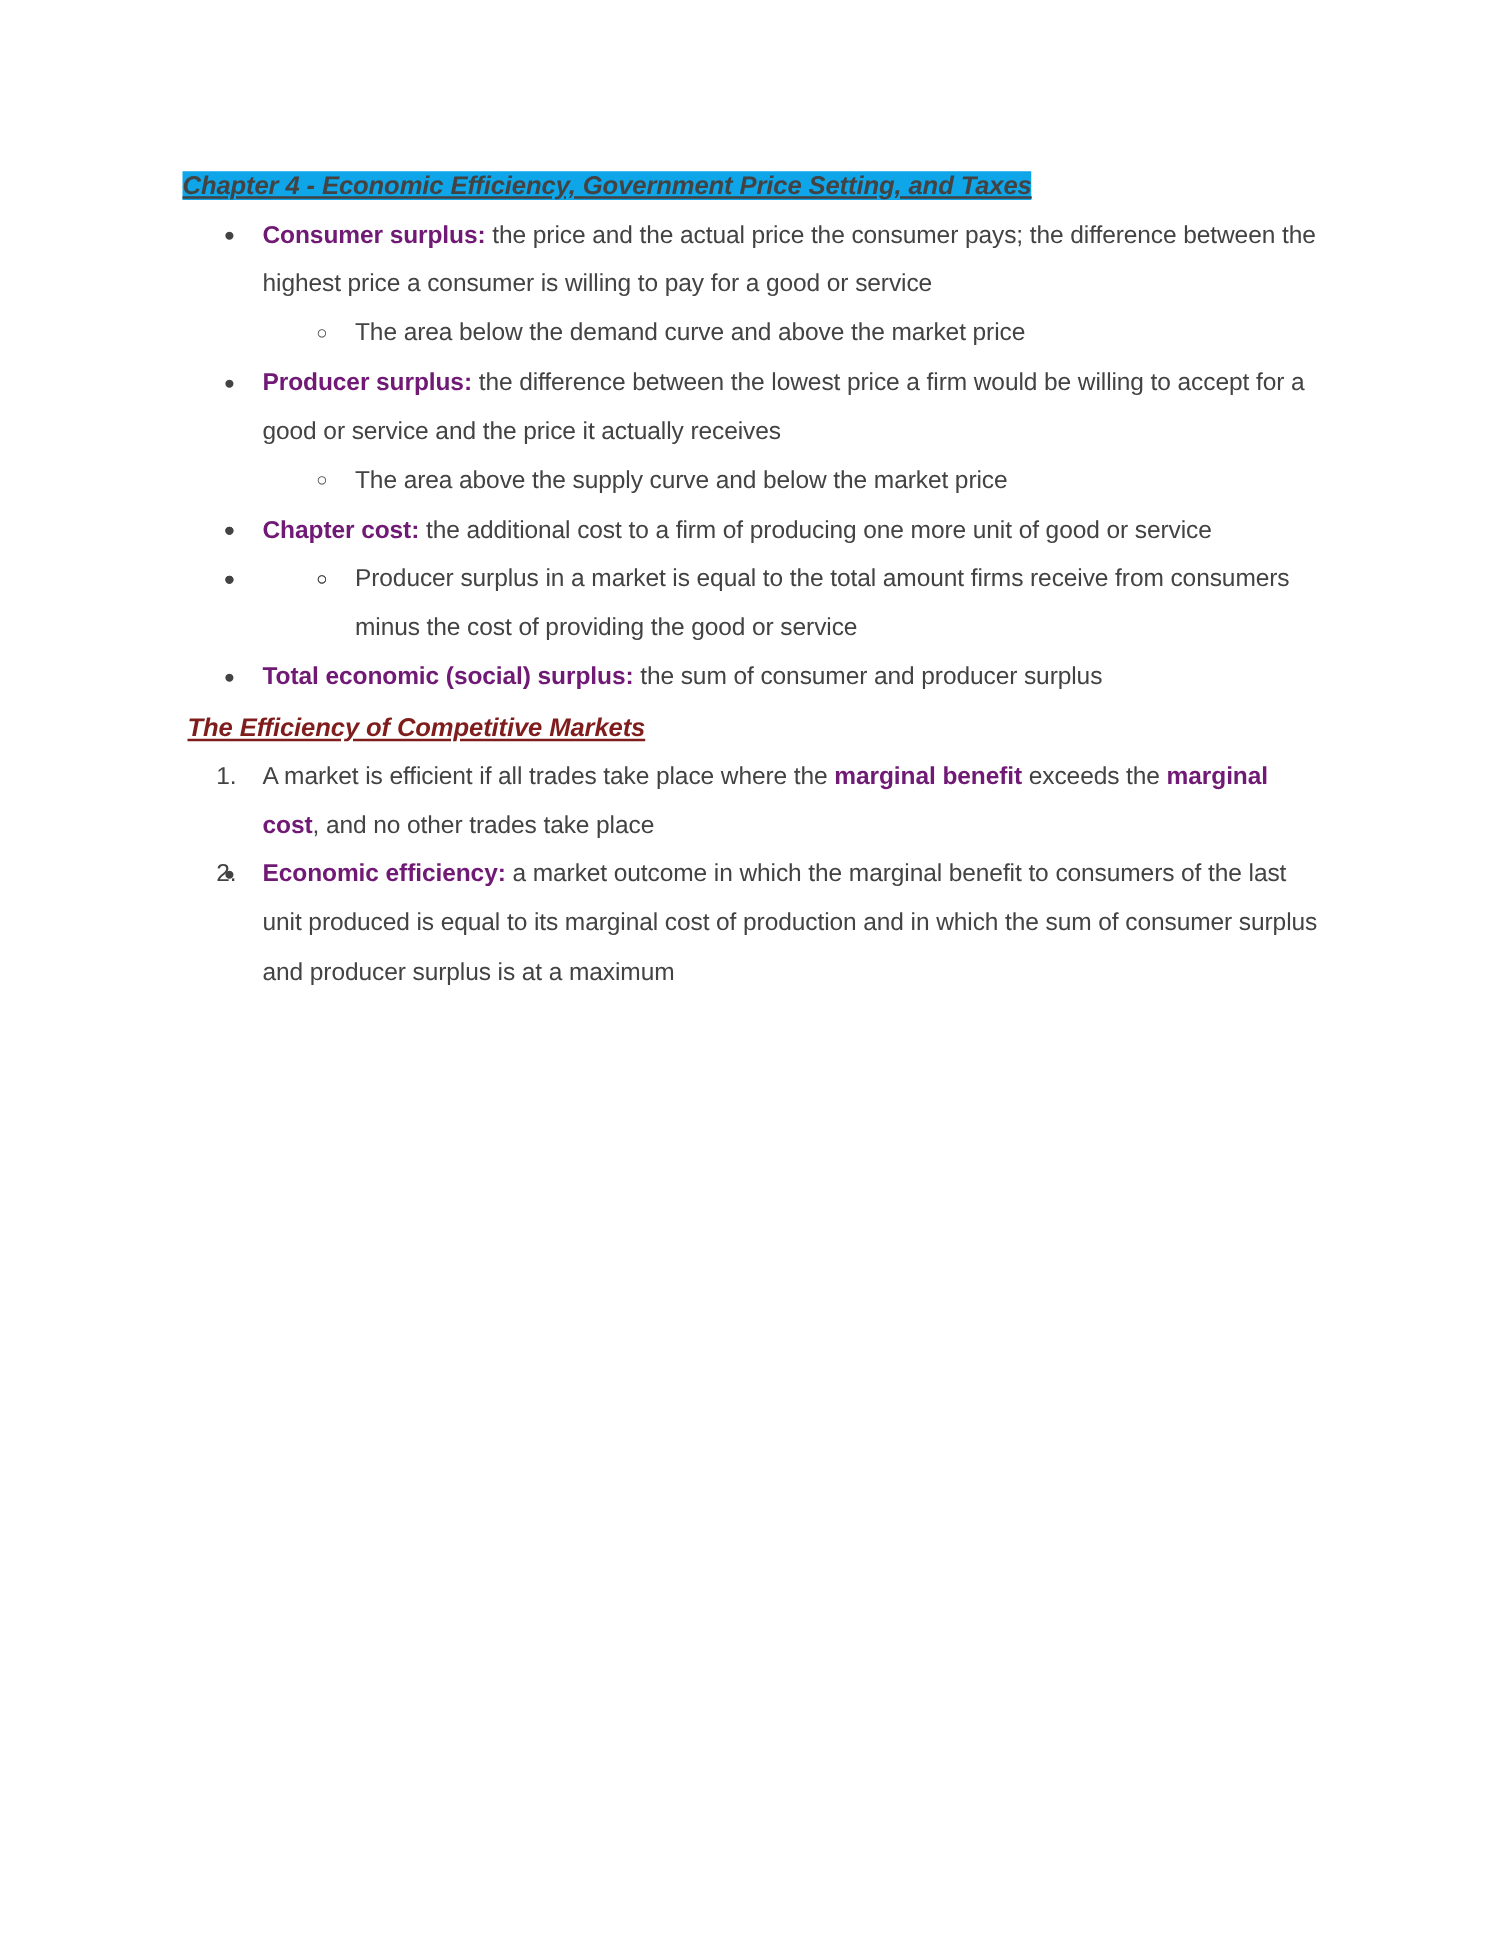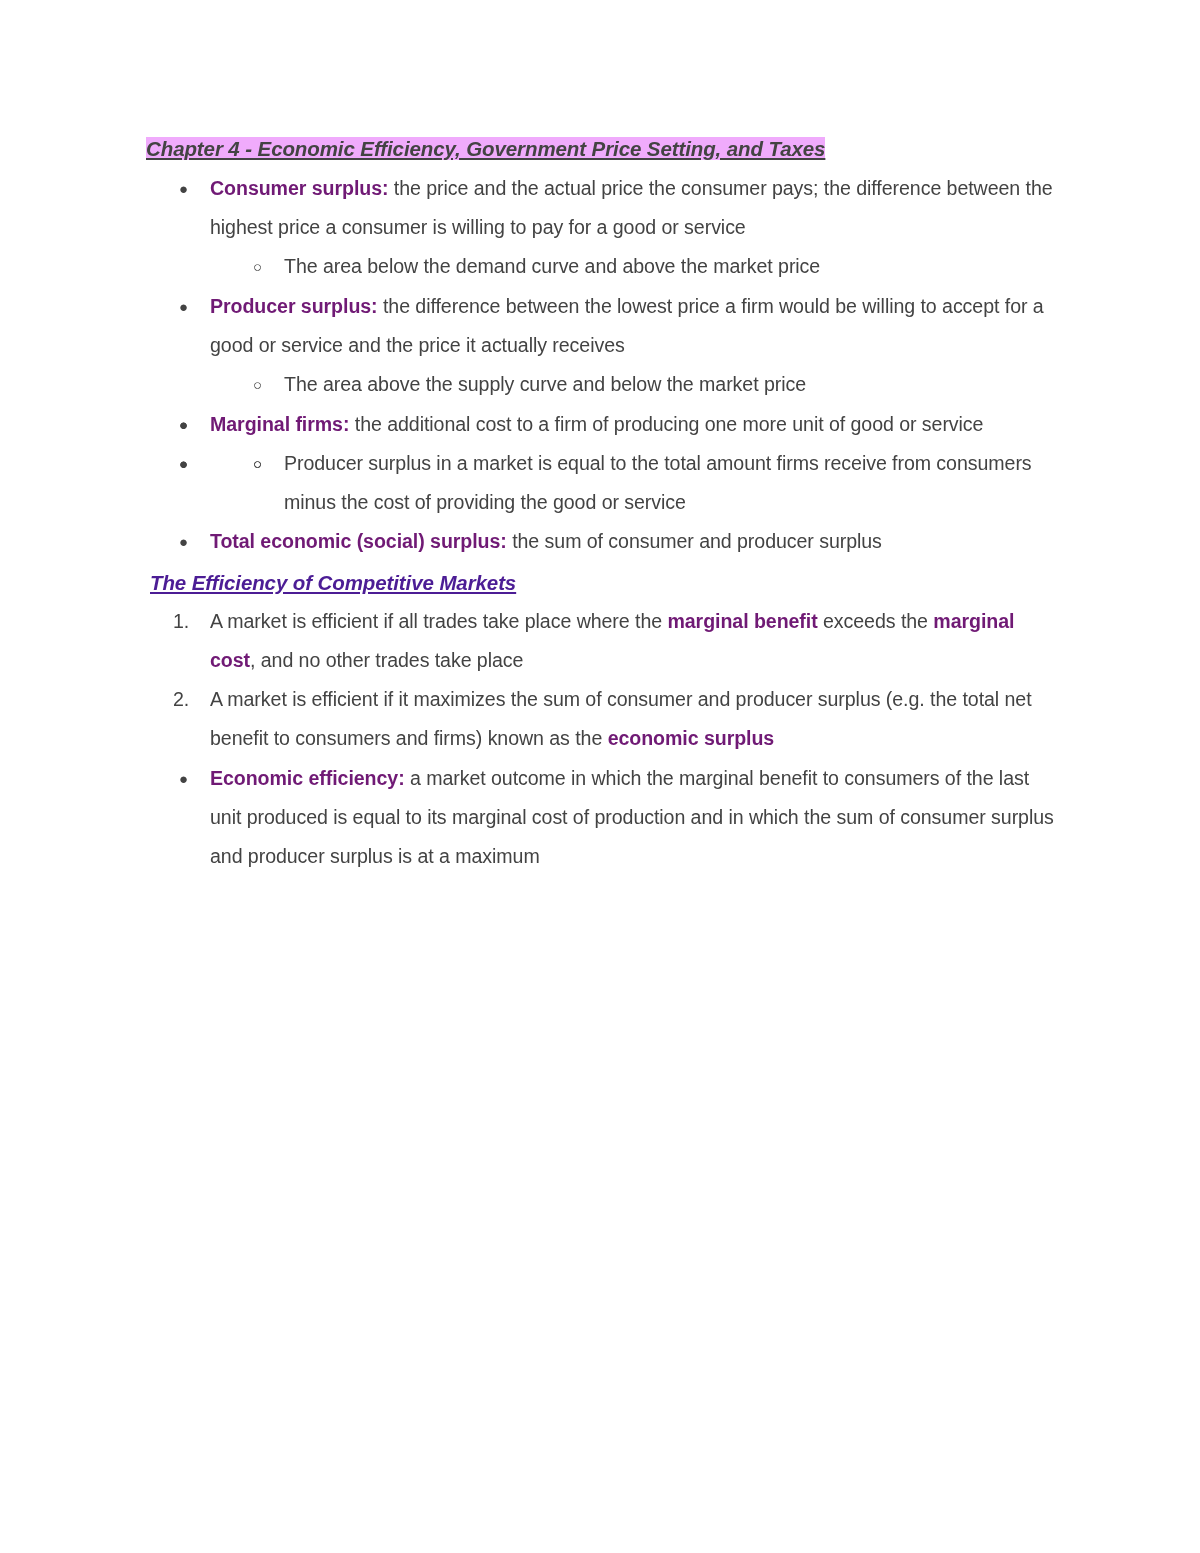--- a/index.html
+++ b/index.html
@@ -22,36 +22,36 @@
     background: #ffffff;
     box-sizing: border-box;
     padding: 133px 140px 0 143px;
   }
   .doc-title {
     font-size: 20.5px;
     font-weight: bold;
     font-style: italic;
     text-decoration: underline;
     color: #434343;
-    background: #f0abfc;
+    background: #0ea5e9;
     display: inline;
     line-height: 1.55;
     letter-spacing: -0.1px;
     box-decoration-break: clone;
     -webkit-box-decoration-break: clone;
   }
   .title-row {
     margin: 0 0 4px 3px;
   }
   .section-heading {
     font-size: 20.5px;
     font-weight: bold;
     font-style: italic;
     text-decoration: underline;
-    color: #4c1d95;
+    color: #7f1d1d;
     display: inline;
     line-height: 1.55;
     letter-spacing: -0.1px;
   }
   .heading-row {
     margin: 5px 0 3px 7px;
   }
   ul.lvl1, ol.lvl1 {
     list-style: none;
     margin: 0;
@@ -109,31 +109,31 @@
   <div class="title-row">
     <span class="doc-title">Chapter 4 - Economic Efficiency, Government Price Setting, and Taxes</span>
   </div>
 
   <ul class="lvl1" id="section-0">
       <li class="item"><span class="marker dot">●</span><span class="txt"><b>Consumer surplus:</b><span> the price and the actual price the consumer pays; the difference between the highest price a consumer is willing to pay for a good or service</span></span></li>
       <li class="sub"><span class="marker dot">○</span><span class="txt"><span>The area below the demand curve and above the market price</span></span></li>
       <li class="item"><span class="marker dot">●</span><span class="txt"><b>Producer surplus:</b><span> the difference between the lowest price a firm would be willing to accept for a good or service and the price it actually receives</span></span></li>
       <li class="sub"><span class="marker dot">○</span><span class="txt"><span>The area above the supply curve and below the market price</span></span></li>
       <li class="item"><span class="marker dot">●</span></li>
-      <li class="item"><span class="marker dot">●</span><span class="txt"><b>Marginal firms:</b><span> the additional cost to a firm of producing one more unit of good or service</span></span></li>
+      <li class="item"><span class="marker dot">●</span><span class="txt"><b>Chapter cost:</b><span> the additional cost to a firm of producing one more unit of good or service</span></span></li>
       <li class="item"><span class="marker dot">●</span></li>
       <li class="sub"><span class="marker dot">○</span></li>
       <li class="item"><span class="marker dot">●</span></li>
       <li class="sub"><span class="marker dot">○</span><span class="txt"><span>Producer surplus in a market is equal to the total amount firms receive from consumers minus the cost of providing the good or service</span></span></li>
       <li class="item"><span class="marker dot">●</span><span class="txt"><b>Total economic (social) surplus:</b><span> the sum of consumer and producer surplus</span></span></li>
     </ul>
 
   <div class="heading-row">
     <span class="section-heading">The Efficiency of Competitive Markets</span>
   </div>
 
   <ul class="lvl1" id="section-1">
       <li class="item"><span class="marker num">1.</span><span class="txt"><span>A market is efficient if all trades take place where the </span><b>marginal benefit</b><span> exceeds the </span><b>marginal cost</b><span>, and no other trades take place</span></span></li>
-      <li class="item"><span class="marker num">2.</span><span class="txt"><span>A market is efficient if it maximizes the sum of consumer and producer surplus (e.g. the total net benefit to consumers and firms) known as the </span><b>economic surplus</b></span></li>
+      <li class="item"><span class="marker num">2.</span></li>
       <li class="item"><span class="marker dot">●</span><span class="txt"><b>Economic efficiency:</b><span> a market outcome in which the marginal benefit to consumers of the last unit produced is equal to its marginal cost of production and in which the sum of consumer surplus and producer surplus is at a maximum</span></span></li>
     </ul>
 
 </div>
 
 </body></html>

